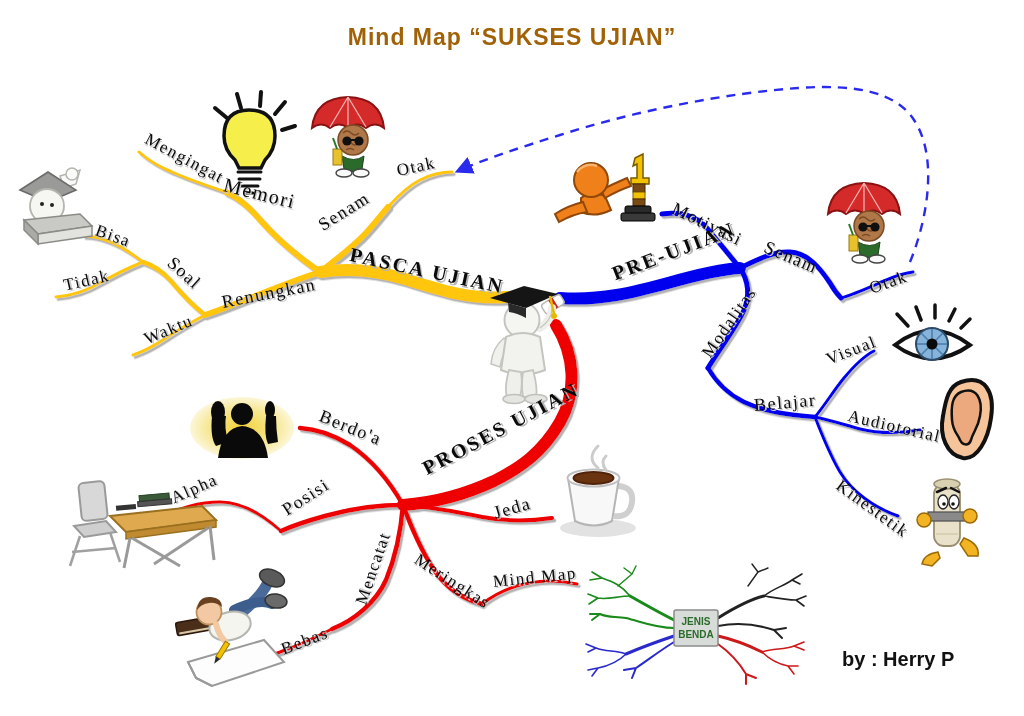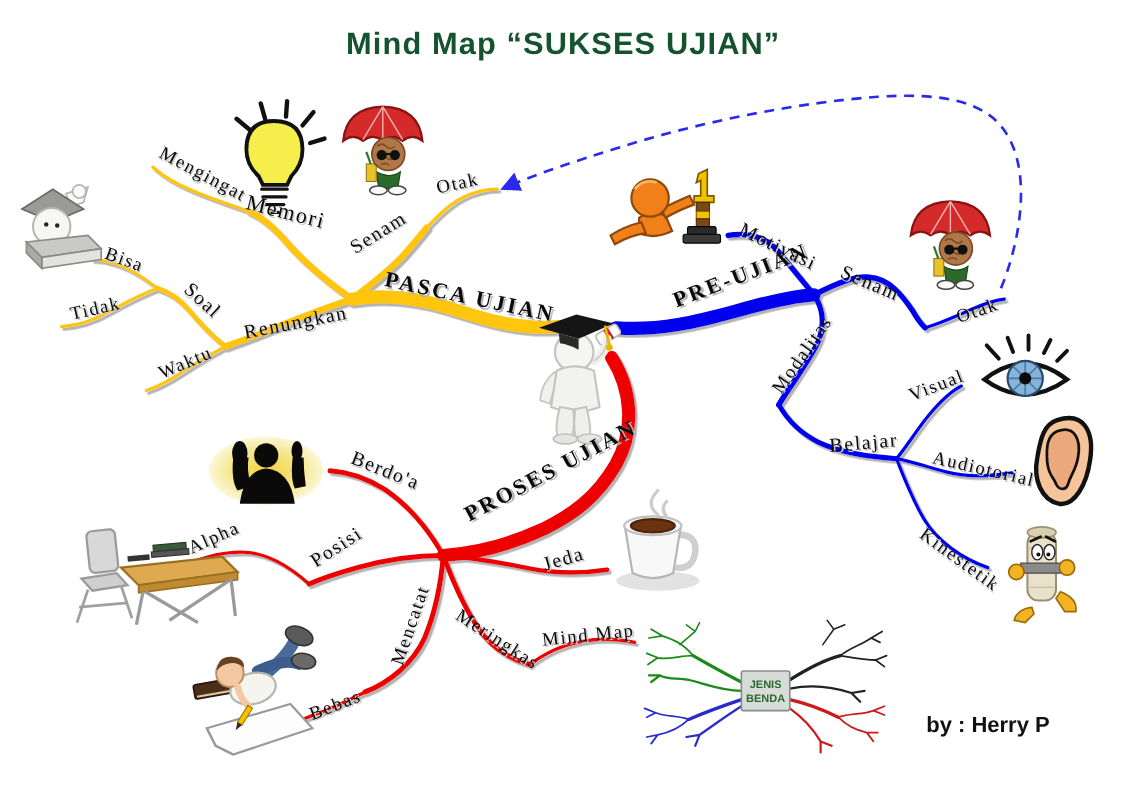--- a/index.html
+++ b/index.html
@@ -1,21 +1,21 @@
 <!DOCTYPE html>
 <html><head>
 <meta charset="utf-8">
 <style>
   html,body{margin:0;padding:0;background:#ffffff;}
   .stage{position:relative;width:1024px;height:716px;background:#ffffff;overflow:hidden;
          font-family:"Liberation Serif",serif;}
   .stage svg.map{position:absolute;left:0;top:0;}
   .page-title{position:absolute;left:0;top:24px;width:100%;text-align:center;
-    font-family:"Liberation Sans",sans-serif;font-weight:bold;font-size:28px;
-    letter-spacing:1px;color:#14532d;white-space:nowrap;}
+    font-family:"Liberation Sans",sans-serif;font-weight:bold;font-size:23px;
+    letter-spacing:1px;color:#a16207;white-space:nowrap;}
   .credit{position:absolute;left:842px;top:648px;font-family:"Liberation Sans",sans-serif;
     font-weight:bold;font-size:20px;color:#111;white-space:nowrap;text-align:center;}
   .center-node{position:absolute;left:488px;top:240px;width:90px;text-align:center;
     font-family:"Liberation Sans",sans-serif;font-weight:bold;font-size:18px;line-height:1.02;
     color:#000;letter-spacing:0px;}
   .lbl{position:absolute;font-family:"Liberation Serif",serif;font-size:17px;color:#0a0a0a;
     white-space:nowrap;letter-spacing:1.5px;transform-origin:left center;
     text-shadow:1.5px 1.5px 0 #c9c9c9;}
   .lbl-main{font-weight:bold;font-size:20px;letter-spacing:2.5px;text-shadow:2px 2px 0 #b5b5b5;}
   .s18{font-size:18px;}

